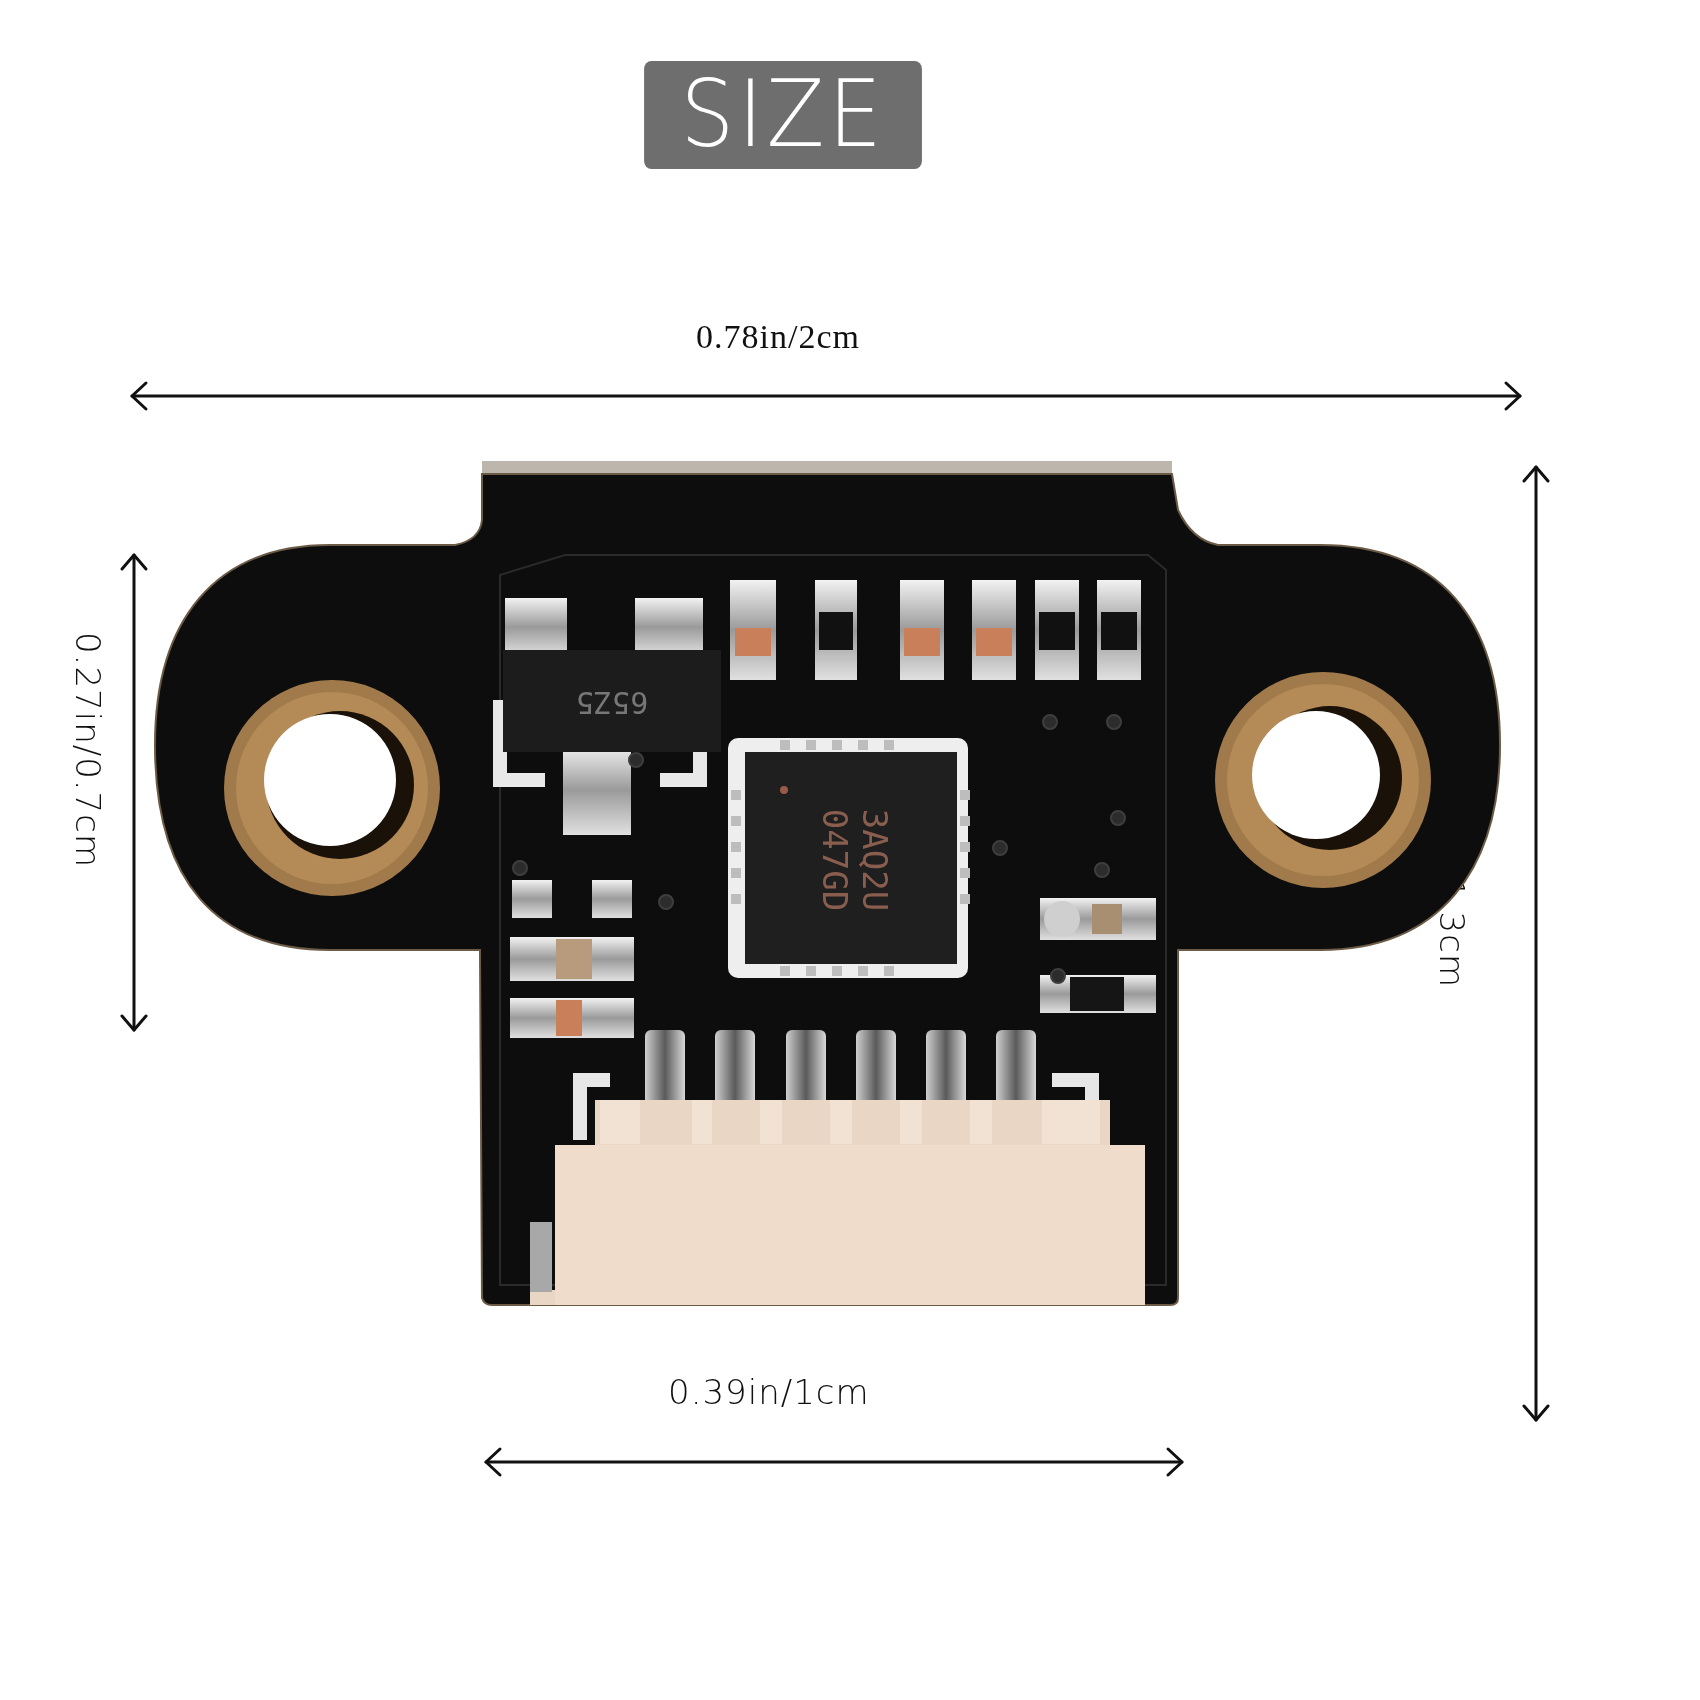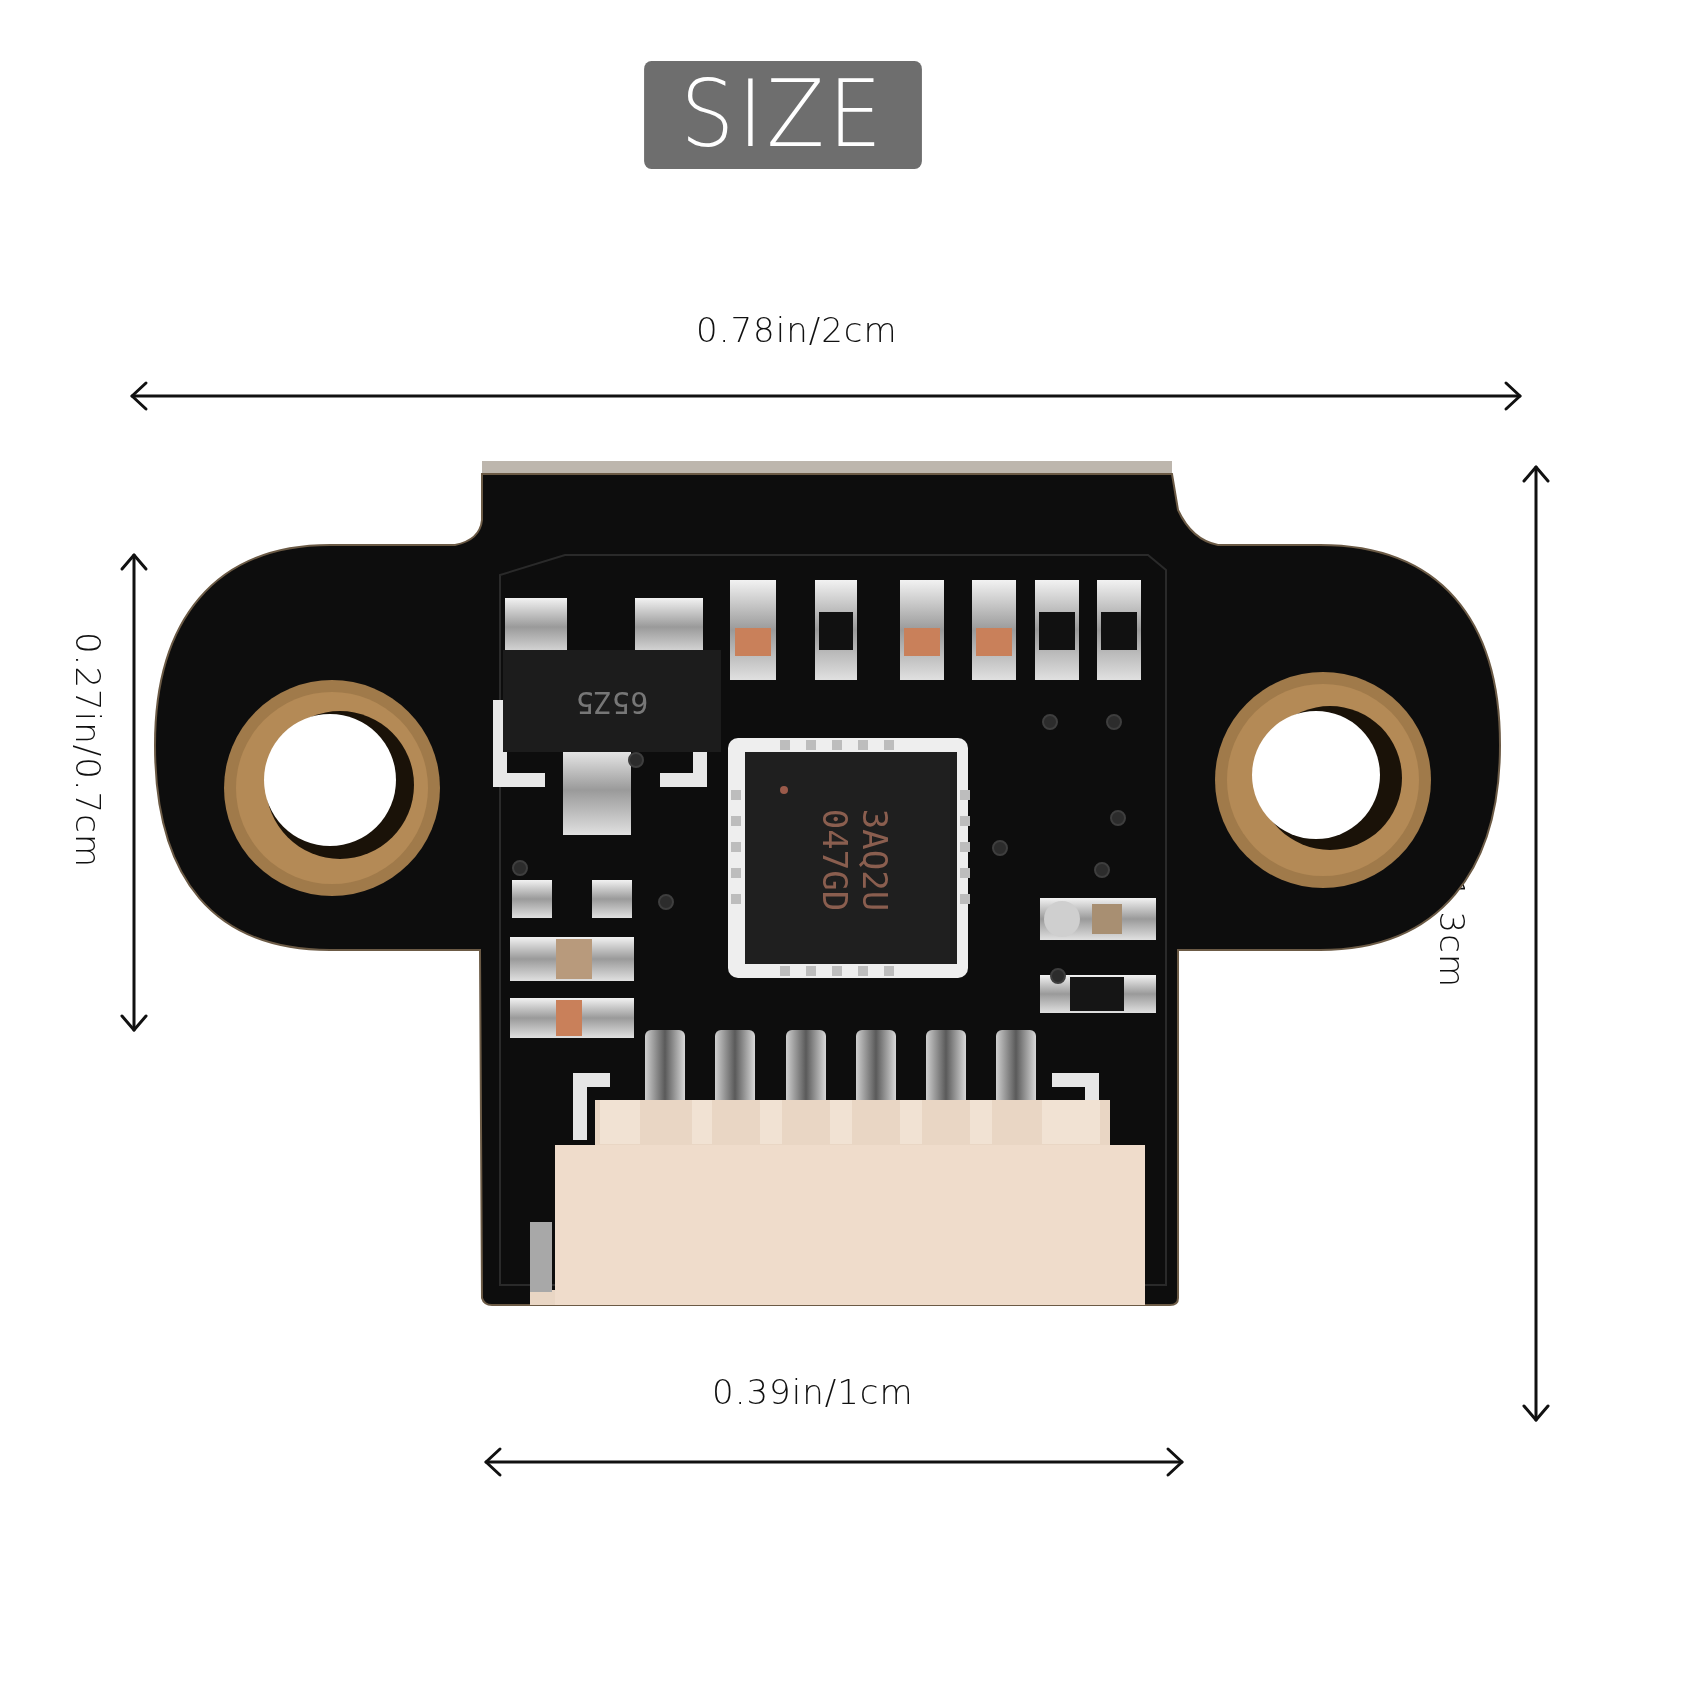--- a/index.html
+++ b/index.html
@@ -10,22 +10,22 @@
     background: #6e6e6e; border-radius: 8px; color: #ffffff;
     display: flex; align-items: center; justify-content: center;
     font-family: "DejaVu Sans", sans-serif; font-weight: 300; font-size: 92px;
     letter-spacing: 4px; line-height: 1; transform: scaleX(0.92);
   }
   .dim-label {
     position: absolute; color: #111111;
     font-family: "DejaVu Sans", sans-serif; font-size: 34px; font-weight: 300;
     white-space: nowrap; letter-spacing: 1px;
   }
-  .dim-label.top { left: 696px; top: 310px; }
-  .dim-label.bottom { left: 668px; top: 1372px; margin-left: 44px; }
+  .dim-label.top { left: 696px; top: 318px; font-family: Liberation Serif, serif; }
+  .dim-label.bottom { left: 668px; top: 1372px; }
   .dim-label.left {
     left: 88px; top: 750px; transform: translate(-50%, -50%) rotate(90deg);
   }
   .dim-label.right {
     left: 1452px; top: 870px; transform: translate(-50%, -50%) rotate(90deg);
   }
   svg.layer { position: absolute; left: 0; top: 0; }
 </style>
 </head>
 <body>

